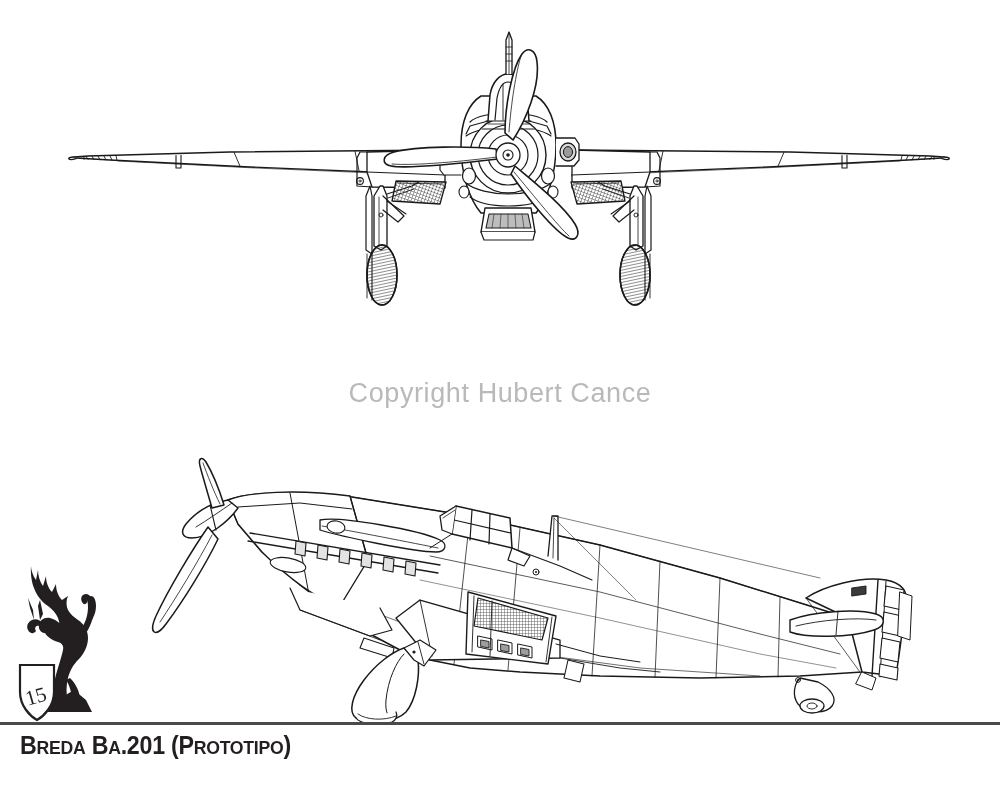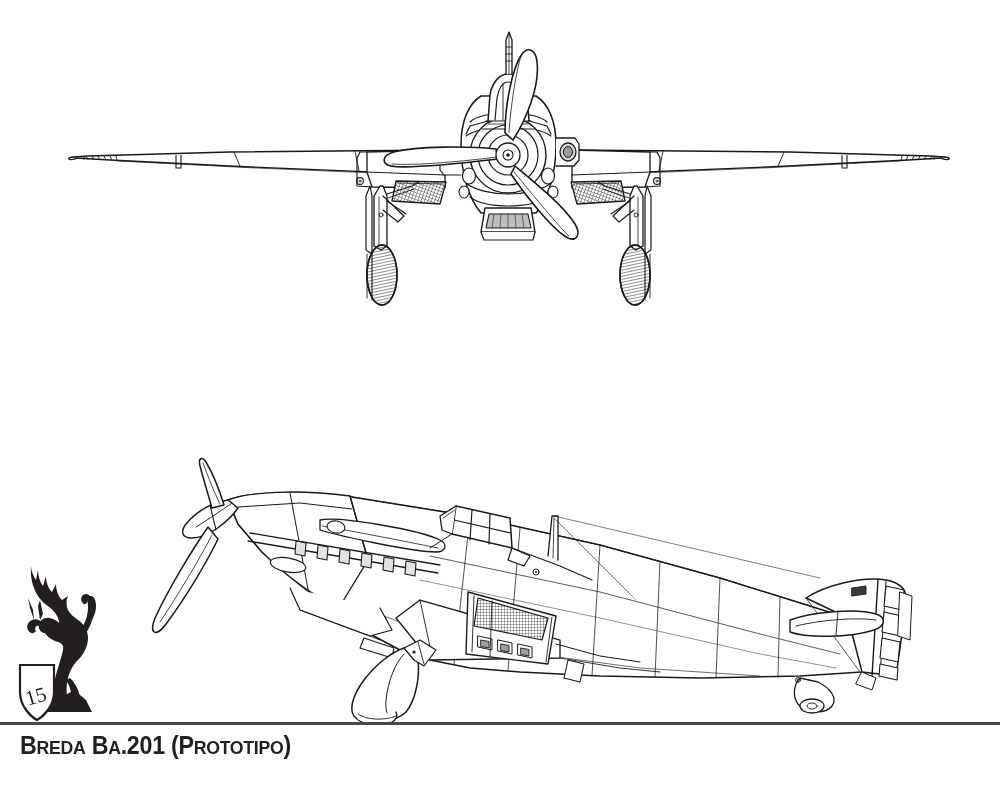--- a/index.html
+++ b/index.html
@@ -513,20 +513,21 @@
                C92,608 90,616 86,622 Z" fill="#231f20" stroke="none"></path>
 
       <path d="M70,678 C76,684 80,692 80,700 L72,702 C72,694 70,686 66,680 Z" fill="#231f20" stroke="none"></path>
 
       <path d="M20,665 L54,665 L54,692 C54,706 44,716 37,720
                C30,716 20,706 20,692 Z" fill="#ffffff" stroke="#231f20" stroke-width="2.2"></path>
       <text x="37" y="703" text-anchor="middle" font-family="'Liberation Serif', serif" font-size="21" fill="#231f20" transform="rotate(-16 37 700)">15</text>
     </g>
   </svg>
 
+  <div class="watermark">Copyright Hubert Cance</div>
 
   <div class="groundline"></div>
 
   <div class="plate-title">
     <span>B</span><span class="sc">REDA</span><span> </span><span>B</span><span class="sc">A</span><span>.201</span><span> </span><span>(</span><span>P</span><span class="sc">ROTOTIPO</span><span>)</span>
   </div>
 
 </div>
 
 </body></html>

